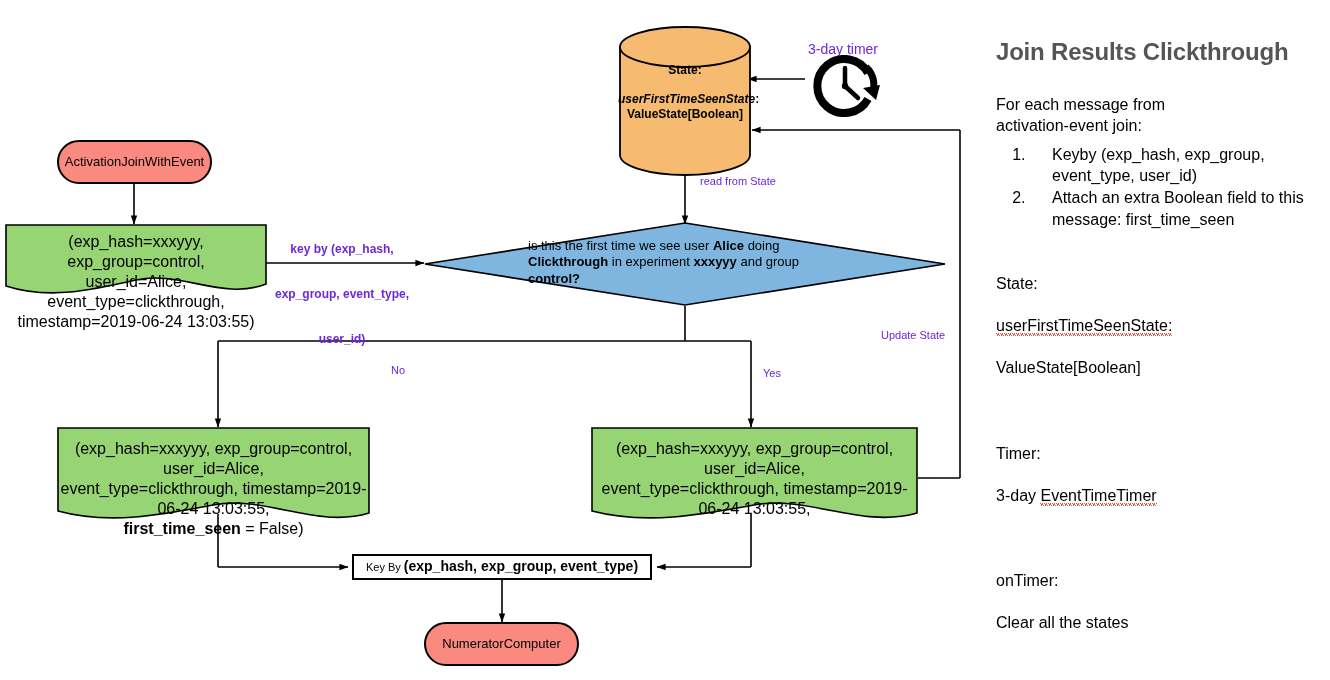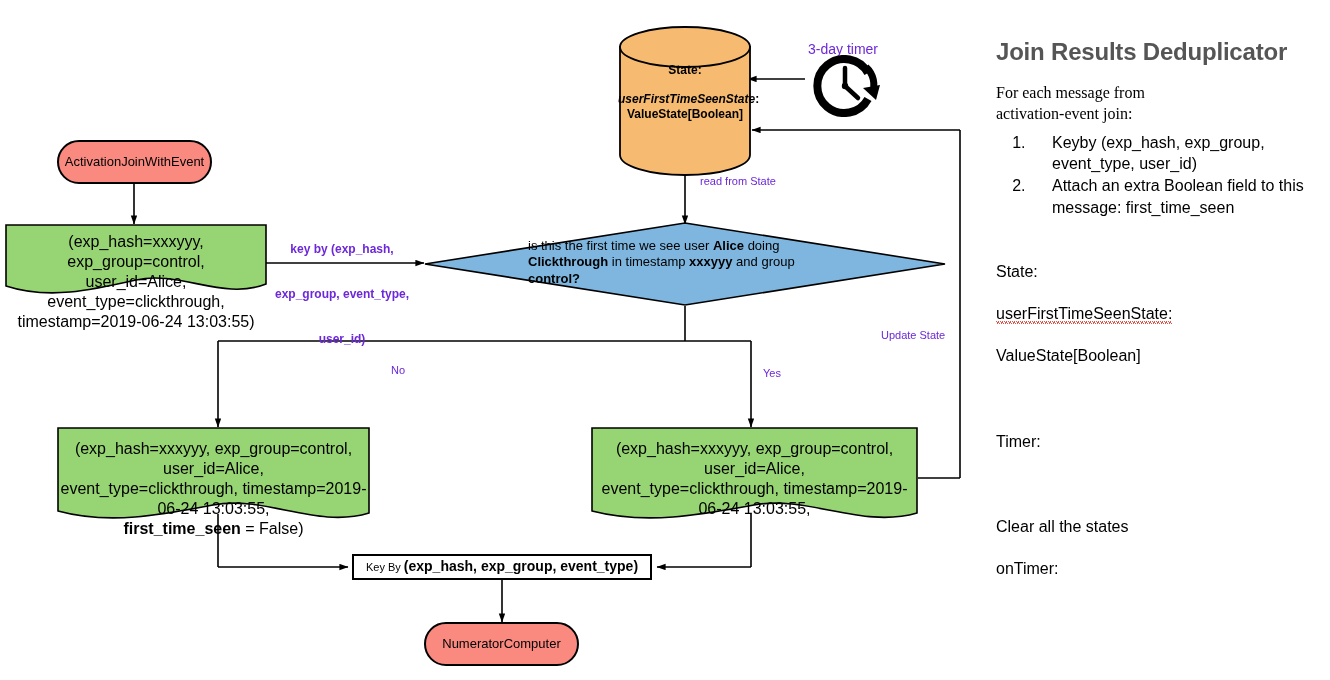--- a/index.html
+++ b/index.html
@@ -127,23 +127,22 @@
   #panel-title {
     font-size: 24px;
     font-weight: bold;
     color: #555555;
     letter-spacing: -0.2px;
     white-space: nowrap;
   }
   .panel-para {
     font-size: 16px;
     line-height: 1.32;
-    margin-top: 16px;
+    margin-top: 28px;
     white-space: pre-line;
-    font-family: Liberation Serif, serif;
   }
   ol.panel-list {
     margin: 8px 0 8px 0;
     padding-left: 34px;
     font-size: 16px;
     line-height: 1.32;
   }
   ol.panel-list li {
     padding-left: 22px;
     margin-bottom: 1px;
@@ -253,21 +252,21 @@
 
     <path d="M60,12 A24,24 0 0 1 66,39" fill="none" stroke="#000000" stroke-width="7" stroke-linecap="butt"></path>
     <path d="M74,30 L57,33 L70,45 Z" fill="#000000"></path>
   </svg>
 
   <div class="node diamond" style="left:424px; top:222px; width:522px; height:84px;">
     <svg class="dia-svg" viewBox="0 0 522 84" preserveAspectRatio="none" xmlns="http://www.w3.org/2000/svg">
       <path d="M261,1 L521,42 L261,83 L1,42 Z" fill="#7EB6DF" stroke="#000000" stroke-width="1.6"></path>
     </svg>
     <div class="node-text" style="padding-left:104px; padding-right:104px; padding-top:16px;">
-      <span>is this the first time we see user </span><b>Alice</b><span> doing </span><b>Clickthrough</b><span> in timestamp </span><b>xxxyyy</b><span> and group </span><b>control?</b>
+      <span>is this the first time we see user </span><b>Alice</b><span> doing </span><b>Clickthrough</b><span> in experiment </span><b>xxxyyy</b><span> and group </span><b>control?</b>
     </div>
   </div>
 
   <div class="edge-label" style="left:391px; top:324px;margin-top:40px;">No</div>
   <div class="edge-label" style="left:763px; top:367px;">Yes</div>
   <div class="edge-label" style="left:881px; top:329px;">Update State</div>
 
   <div class="node doc" style="left:57px; top:427px; width:313px; height:98px;">
     <svg class="doc-svg" viewBox="0 0 313 98" preserveAspectRatio="none" xmlns="http://www.w3.org/2000/svg">
       <path d="M1,1 L312,1 L312,86 C260,102 208,68 156,78 C104,88 52,98 1,84 Z" fill="#97D473" stroke="#000000" stroke-width="1.6"></path>
@@ -293,39 +292,40 @@
     <div class="node-text">NumeratorComputer</div>
   </div>
 
   <div class="node rect" style="left:352px; top:554px; width:300px; height:26px;">
     <div class="node-text">
       <span class="keyby-lead">Key By </span><b><span>(</span><span>exp_hash</span><span>, </span><span>exp_group</span><span>, </span><span>event_type</span><span>)</span></b>
     </div>
   </div>
 
   <div id="panel">
-    <div id="panel-title">Join Results Deduplicator</div>
+    <div id="panel-title">Join Results Clickthrough</div>
 
     <div class="panel-para">For each message from
 activation-event join:</div>
 
     <ol class="panel-list">
       <li>Keyby (exp_hash, exp_group, event_type, user_id)</li>
       <li>Attach an extra Boolean field to this message: first_time_seen</li>
     </ol>
 
     <div class="panel-block">
       <div>State:</div>
       <div><span class="sp">userFirstTimeSeenState:</span></div>
       <div>ValueState[Boolean]</div>
     </div>
 
     <div class="panel-block">
       <div>Timer:</div>
+      <div><span>3-day </span><span class="sp">EventTimeTimer</span></div>
     </div>
 
     <div class="panel-block">
+      <div>onTimer:</div>
       <div>Clear all the states</div>
-      <div>onTimer:</div>
     </div>
   </div>
 
 </div>
 
 </body></html>

